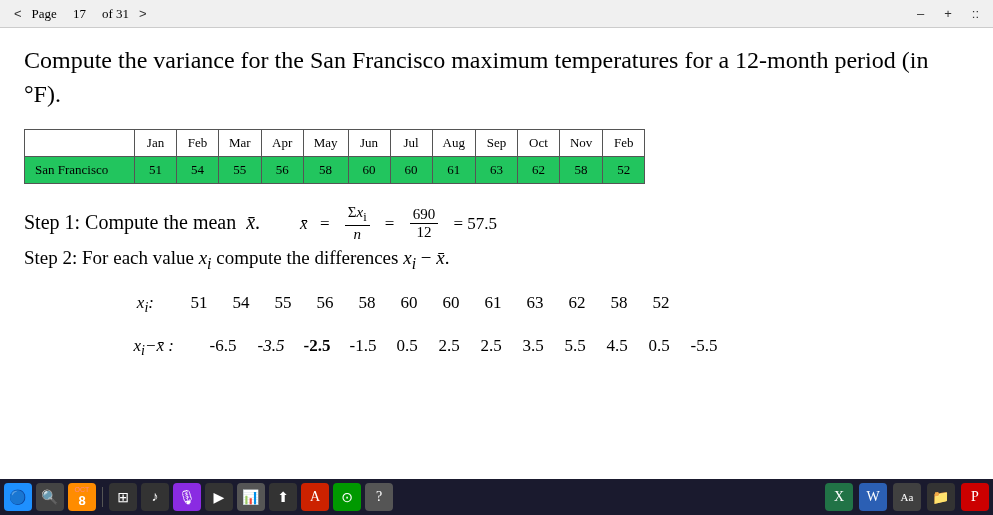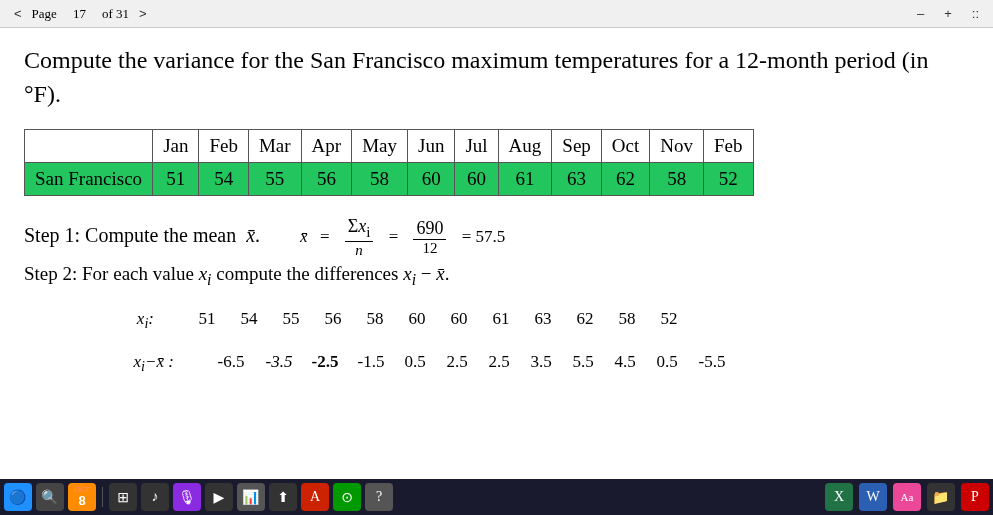--- a/index.html
+++ b/index.html
@@ -56,21 +56,21 @@
       font-size: 24px;
       font-weight: 400;
       line-height: 1.4;
       margin-bottom: 18px;
     }
 
     
     .data-table {
       border-collapse: collapse;
       margin-bottom: 20px;
-      font-size: 19px;
+      font-size: 13px;
     }
     .data-table td, .data-table th {
       border: 1px solid #555;
       padding: 5px 10px;
       text-align: center;
       min-width: 42px;
     }
     .data-table td:first-child {
       text-align: left;
       min-width: 110px;
@@ -100,32 +100,32 @@
     .fraction {
       display: inline-flex;
       flex-direction: column;
       align-items: center;
       vertical-align: middle;
       margin: 0 3px;
     }
     .fraction .numer {
       border-bottom: 1.5px solid #000;
       padding: 0 3px;
-      font-size: 18px;
+      font-size: 15px;
     }
     .fraction .denom {
       padding: 0 3px;
       font-size: 15px;
     }
 
     
     .data-row {
       display: flex;
       align-items: baseline;
-      gap: 16px;
+      gap: 8px;
       margin: 20px 0;
       padding-left: 30px;
       font-size: 17px;
     }
     .row-label {
       font-style: italic;
       min-width: 100px;
       text-align: right;
       margin-right: 16px;
     }
@@ -305,17 +305,17 @@
   <div class="taskbar-icon purple">🎙</div>
   <div class="taskbar-icon dark">▶</div>
   <div class="taskbar-icon gray">📊</div>
   <div class="taskbar-icon dark">⬆</div>
   <div class="taskbar-icon" style="background:#cc2200;">A</div>
   <div class="taskbar-icon" style="background:#009900;">⊙</div>
   <div class="taskbar-icon gray">?</div>
   <div class="taskbar-right">
     <div class="taskbar-icon" style="background:#217346;">X</div>
     <div class="taskbar-icon" style="background:#2b5fb4;">W</div>
-    <div class="taskbar-icon" style="background:#ec4899;font-size:11px;">Aa</div>
+    <div class="taskbar-icon" style="background:#404040;font-size:11px;">Aa</div>
     <div class="taskbar-icon dark">📁</div>
     <div class="taskbar-icon red" style="background:#cc0000;">P</div>
   </div>
 </div>
 
 </body></html>

